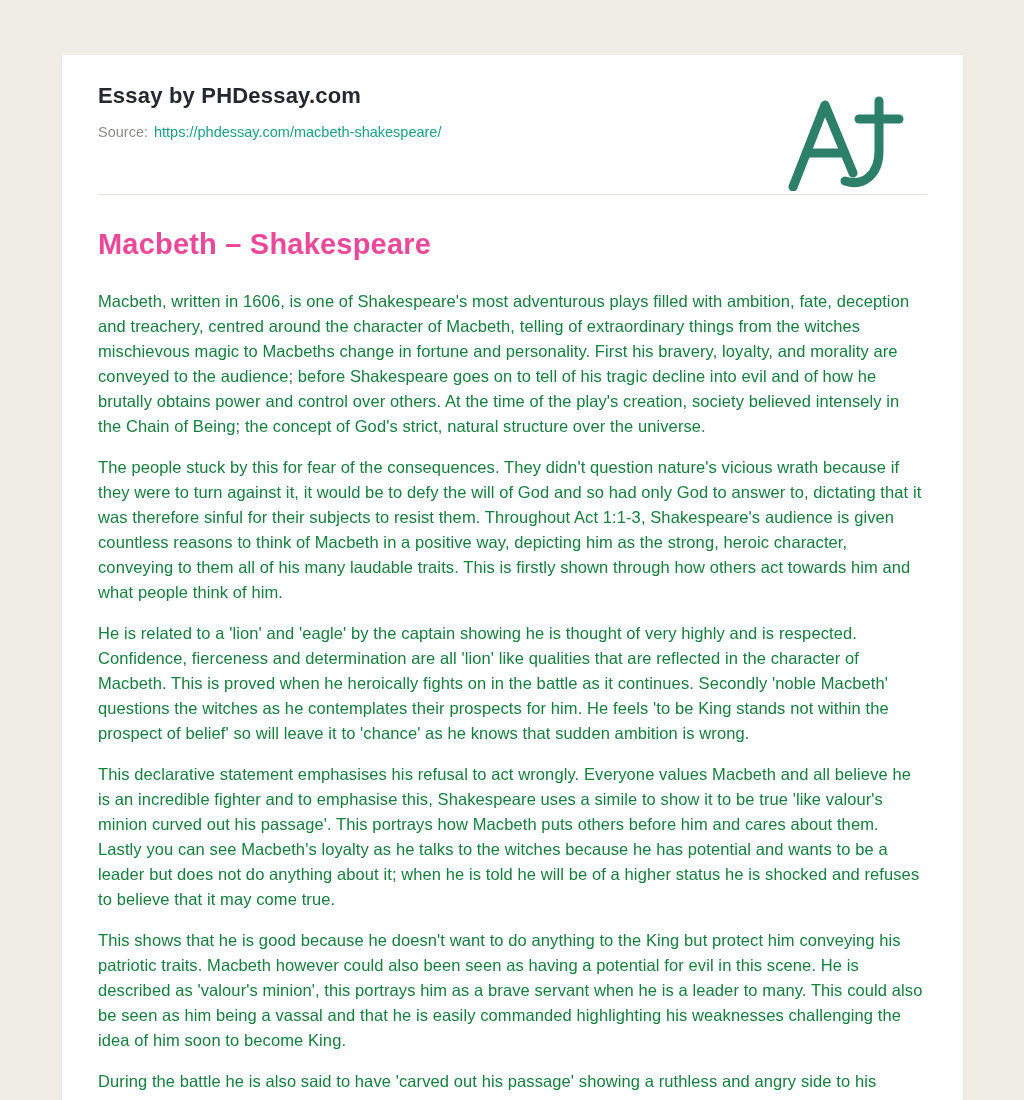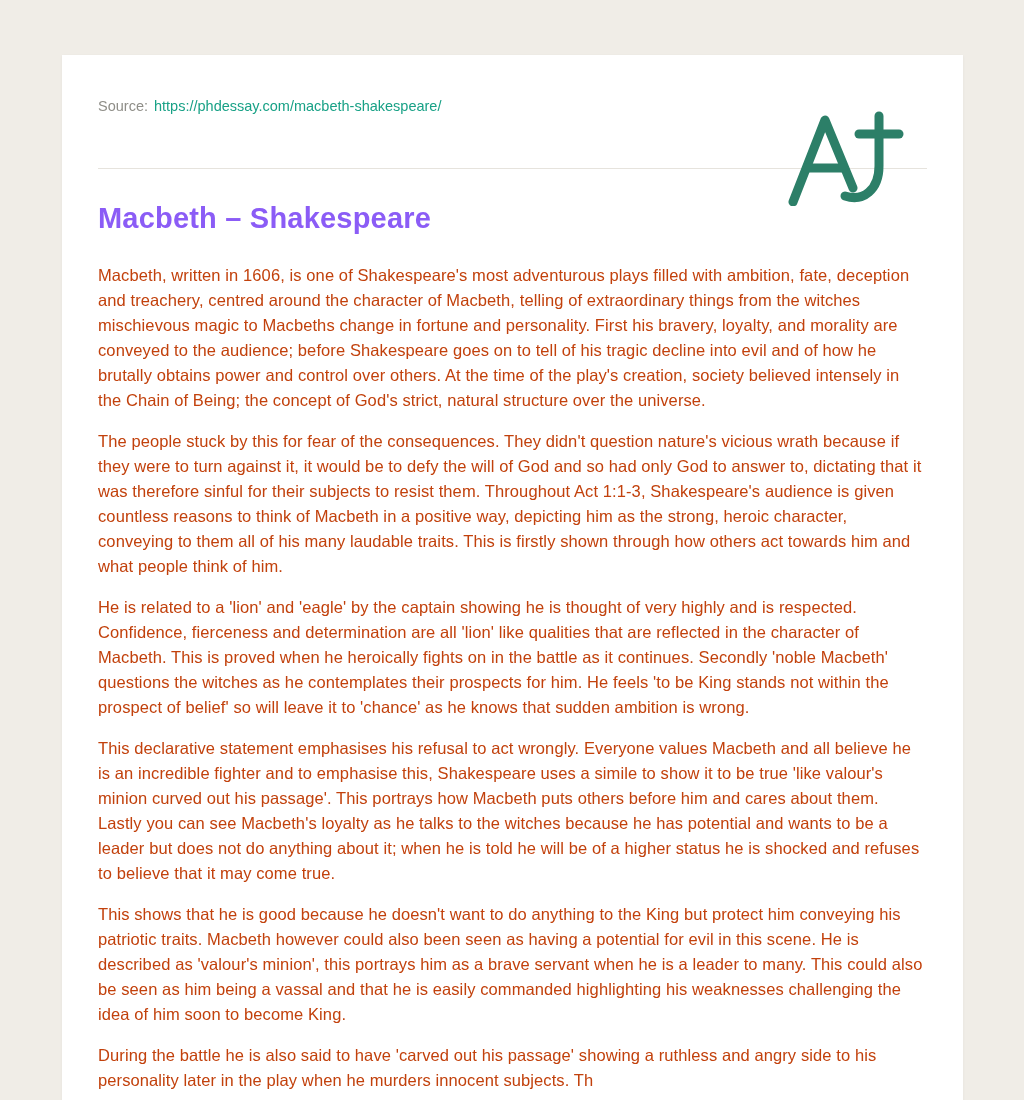--- a/index.html
+++ b/index.html
@@ -52,41 +52,42 @@
   }
   .divider {
     border: none;
     border-top: 1px solid #e6e3dd;
     margin-top: 54px;
   }
   .article-title {
     margin-top: 33px;
     font-size: 29px;
     font-weight: 600;
-    color: #8b5cf6;
+    color: #ec4899;
     letter-spacing: 0.2px;
   }
   .article-body {
     margin-top: 28px;
     max-width: 832px;
   }
   .article-body p {
     font-size: 16.5px;
     line-height: 25px;
-    color: #c2410c;
+    color: #15803d;
     margin-bottom: 16px;
     letter-spacing: 0.1px;
   }
 </style>
 </head>
 <body>
 
 <div class="page-card">
 
   <div class="header-row">
+    <div class="essay-by-title">Essay by PHDessay.com</div>
 
     <div class="source-line">
       <span class="source-label">Source:</span><a class="source-url" href="#">https://phdessay.com/macbeth-shakespeare/</a>
     </div>
 
     <div class="logo-wrap">
       <svg width="118" height="96" viewBox="0 0 118 96" fill="none" xmlns="http://www.w3.org/2000/svg">
 
         <path d="M6 92 L38 10 L66 78" stroke="#2c7f68" stroke-width="9" stroke-linecap="round" stroke-linejoin="round" fill="none"></path>
         <path d="M20 58 L56 58" stroke="#2c7f68" stroke-width="9" stroke-linecap="round" fill="none"></path>

